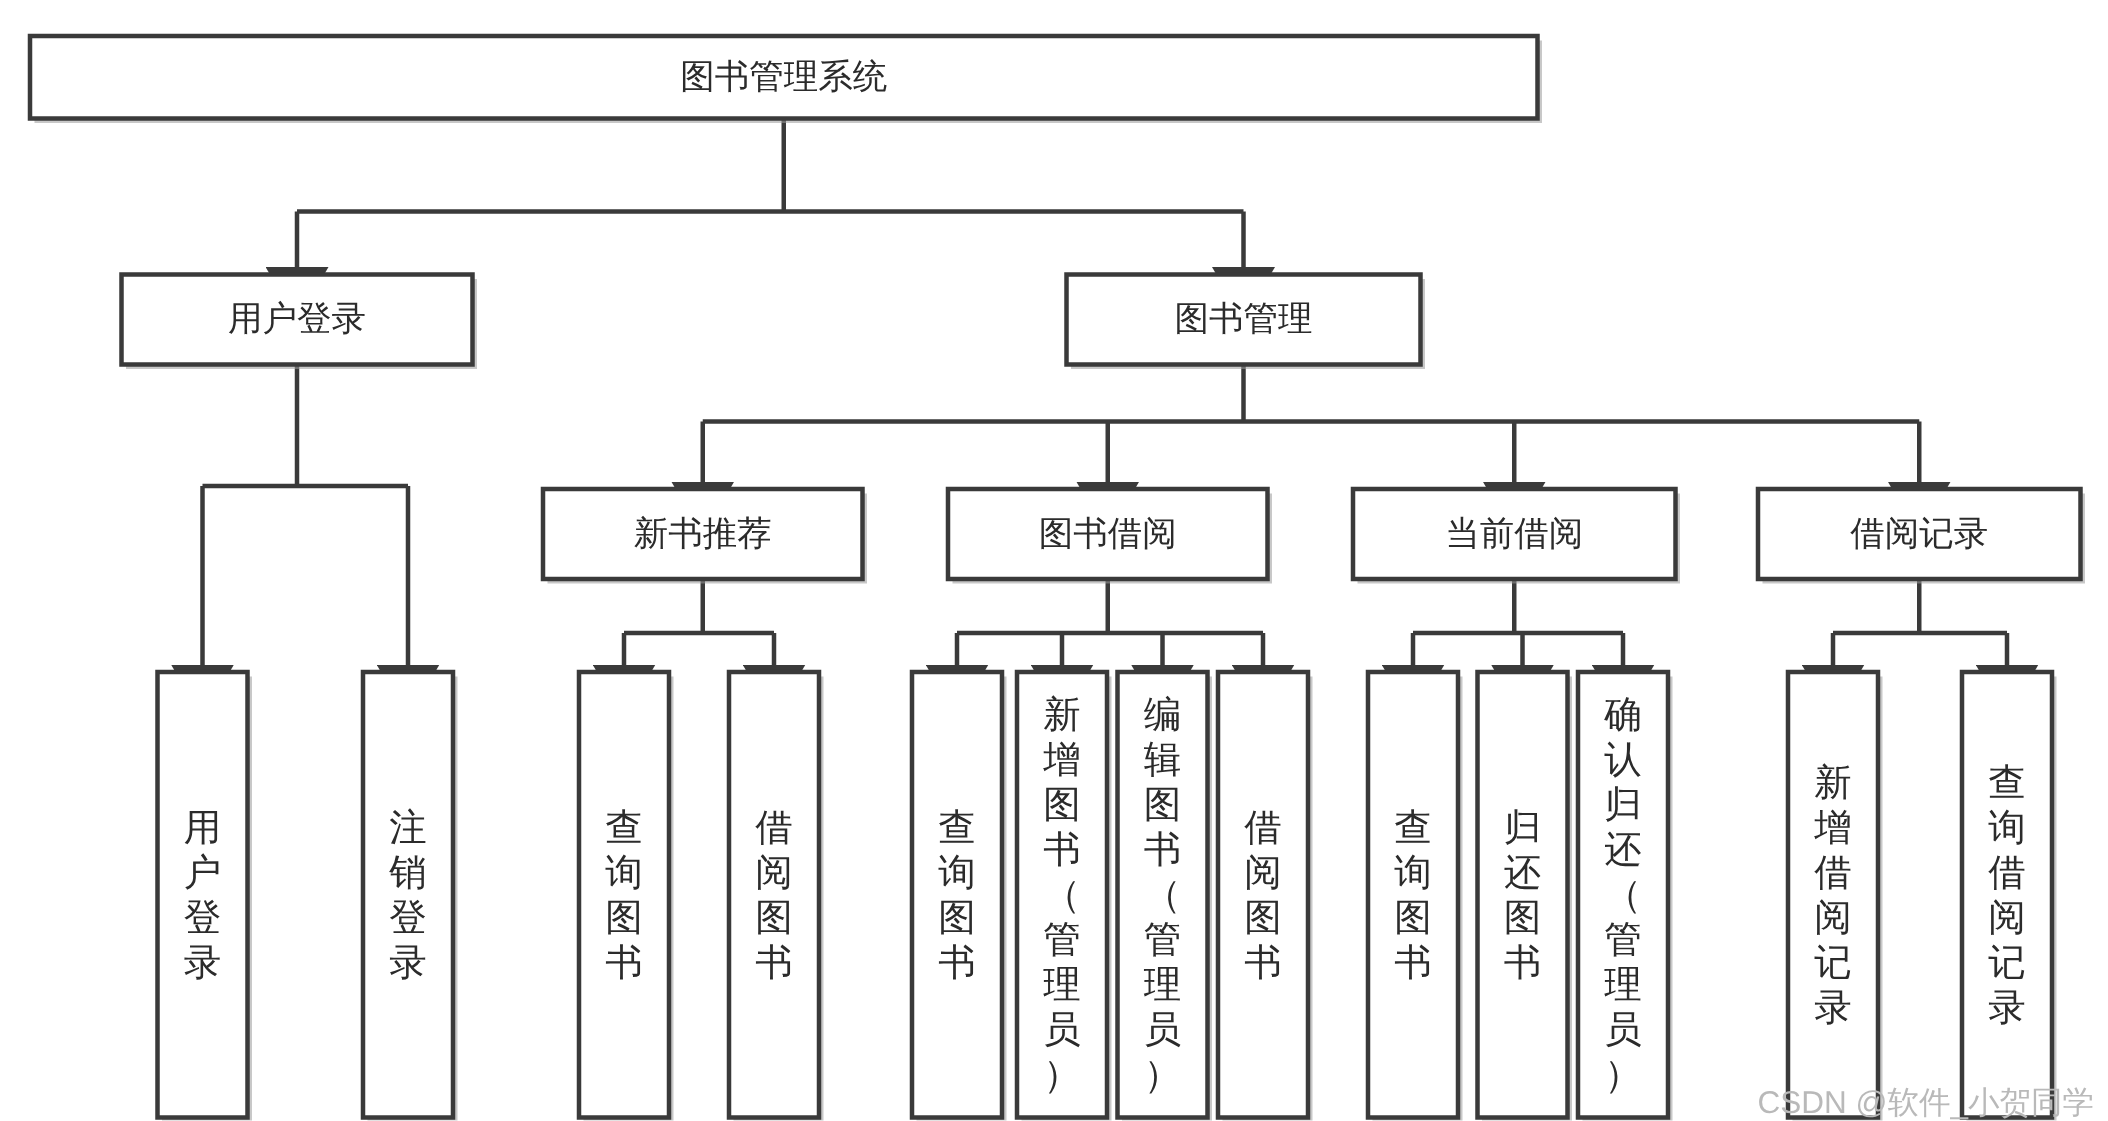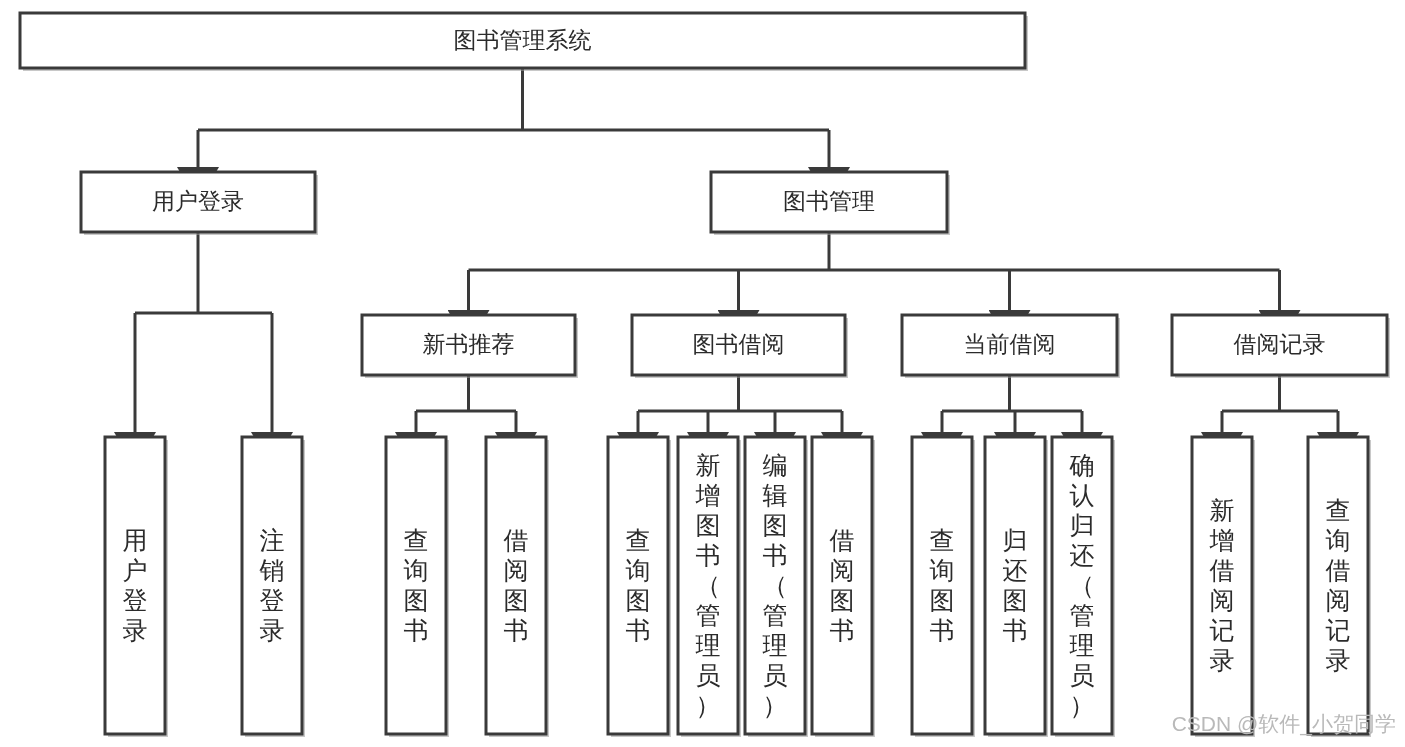--- a/index.html
+++ b/index.html
@@ -10,21 +10,21 @@
   body {
     width: 1405px;
     height: 747px;
     position: relative;
     overflow: hidden;
     font-family: "Liberation Sans", "DejaVu Sans", sans-serif;
   }
   #diagram-root {
     position: absolute;
     left: 0;
-    top: 0;
+    top: 11px;
     width: 1405px;
     height: 645px;
   }
   svg.flow {
     display: block;
     width: 1405px;
     height: 747px;
   }
   .node-box {
     fill: #ffffff;

